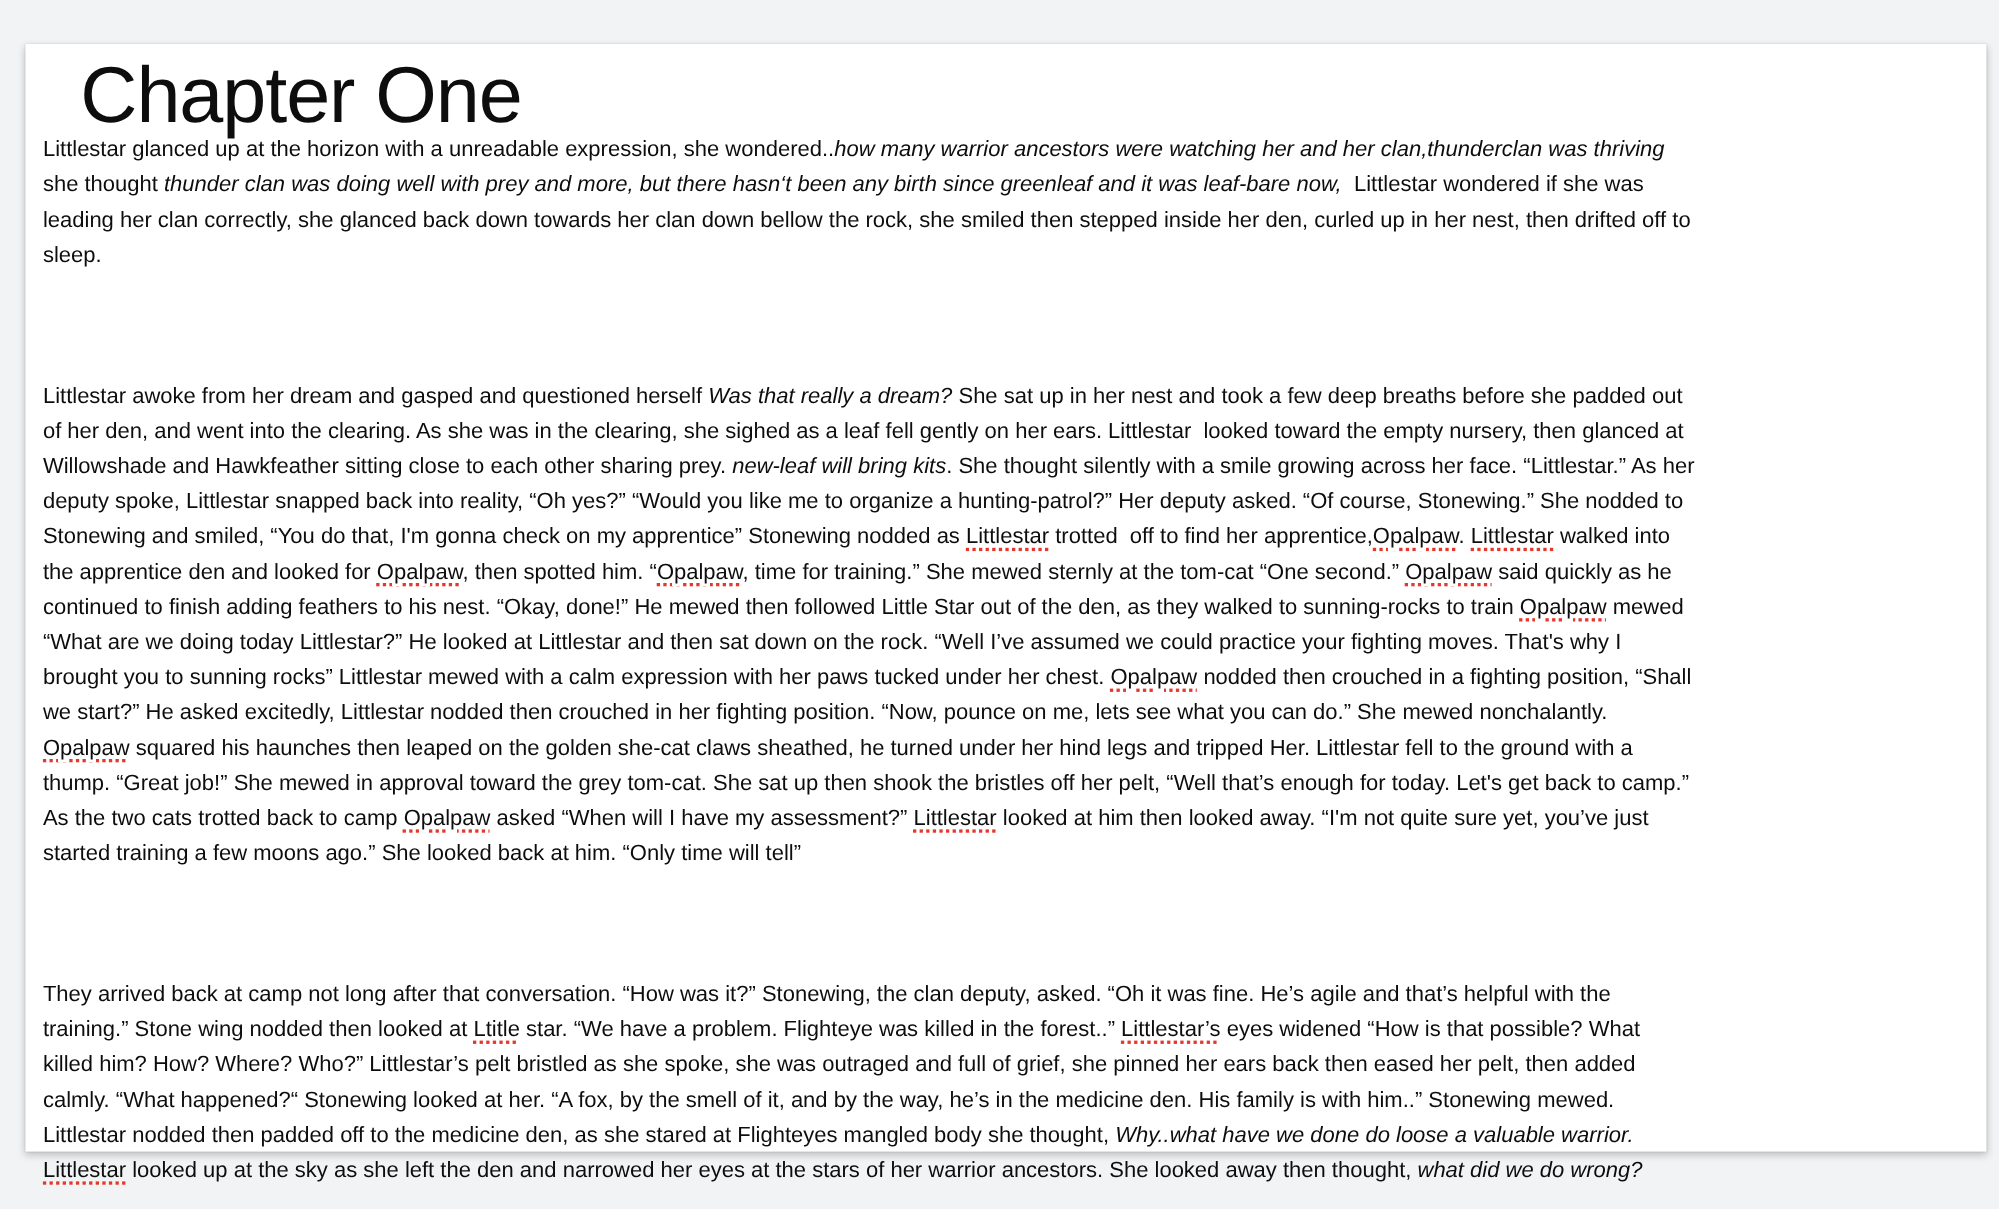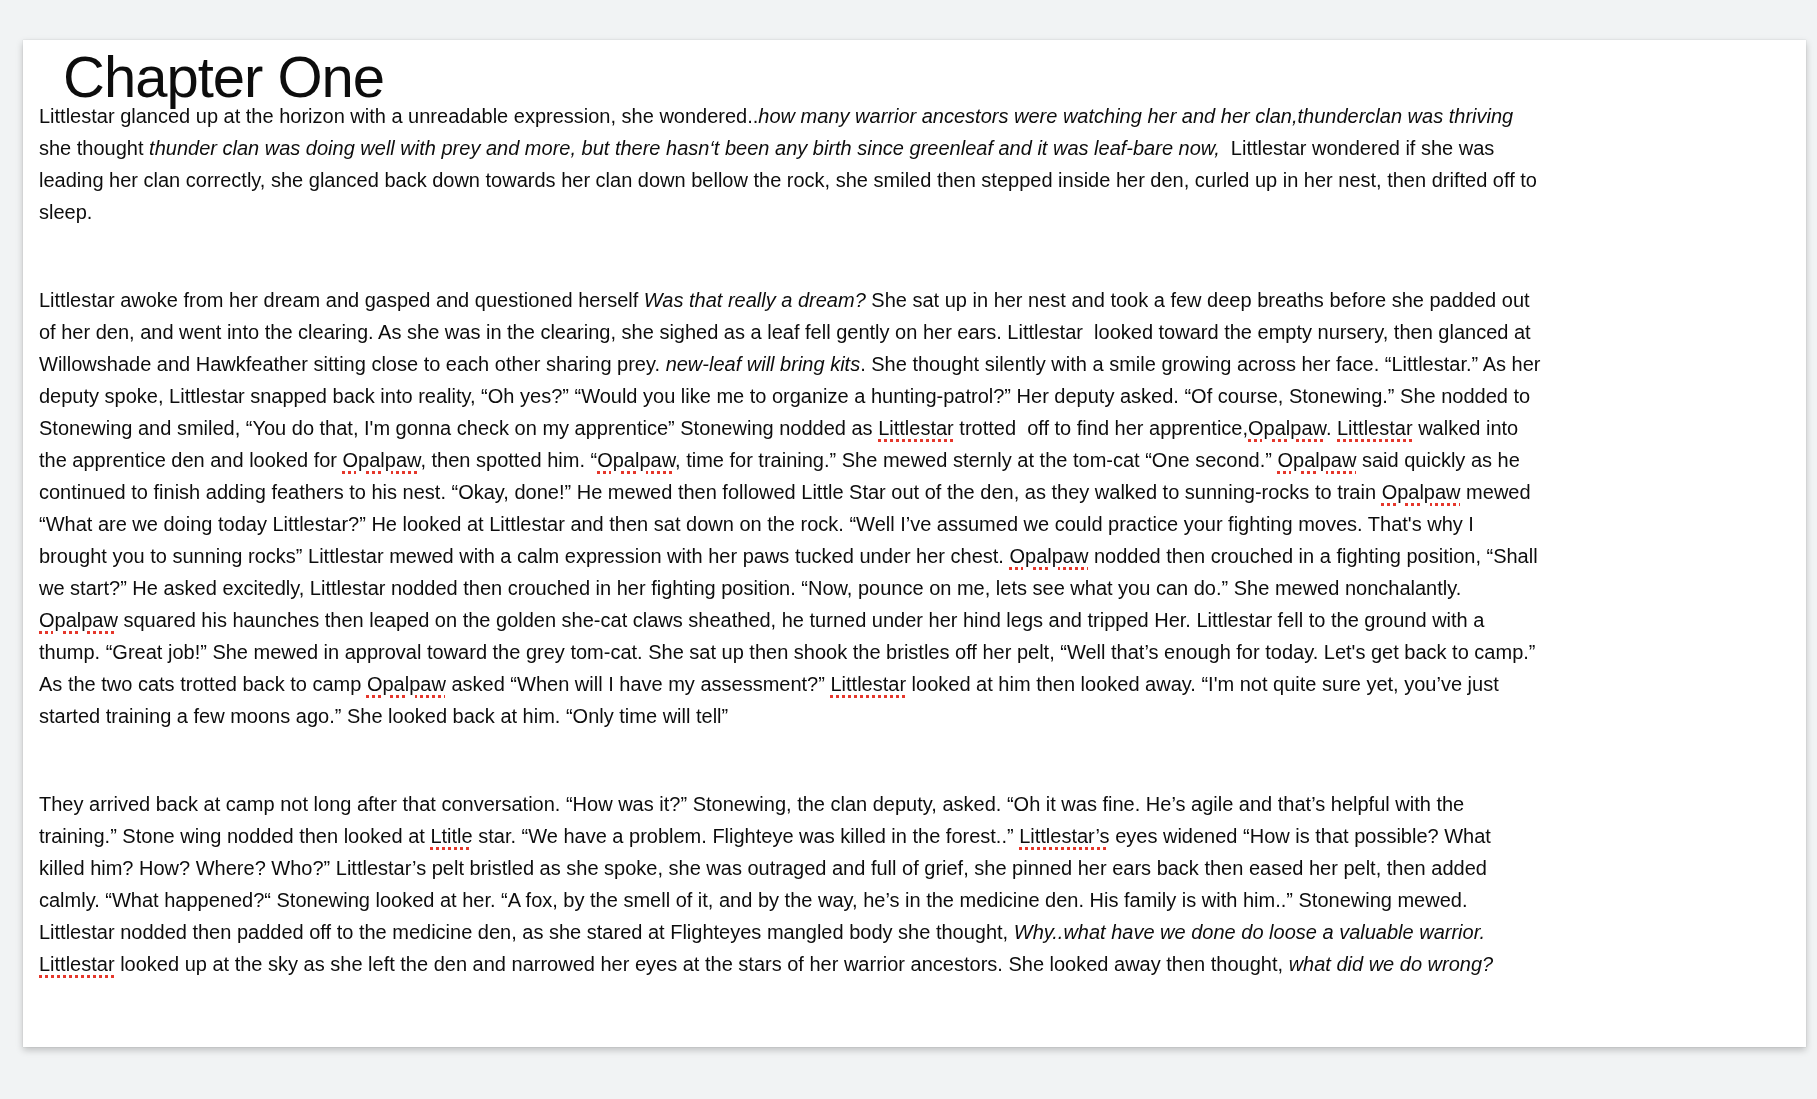--- a/index.html
+++ b/index.html
@@ -26,41 +26,41 @@
     background: #ffffff;
     box-shadow: 0 3px 7px rgba(0,0,0,0.22), 0 0 1px rgba(0,0,0,0.18);
   }
   .content {
     position: absolute;
     left: 16px;
     top: 0;
     width: 1502px;
   }
   .doc-title {
-    font-size: 58px;
+    font-size: 72px;
     line-height: 62px;
     font-weight: 400;
-    margin: 6px;
+    margin: 16px;
     padding-left: 18px;
     letter-spacing: -1px;
     color: #0d0d0d;
   }
   .doc-body {
     margin-top: -14px;
   }
   .para {
     font-size: 20px;
     line-height: 32px;
     margin: 0;
     color: #0d0d0d;
     white-space: pre-wrap;
     word-wrap: break-word;
   }
   .para + .para {
-    margin-top: 56px;
+    margin-top: 96px;
   }
   .run-i { font-style: italic; }
   .run-m {
     text-decoration: underline;
     text-decoration-style: dotted;
     text-decoration-thickness: 2.5px;
     text-underline-offset: 4px;
   }
 </style>
 </head>

